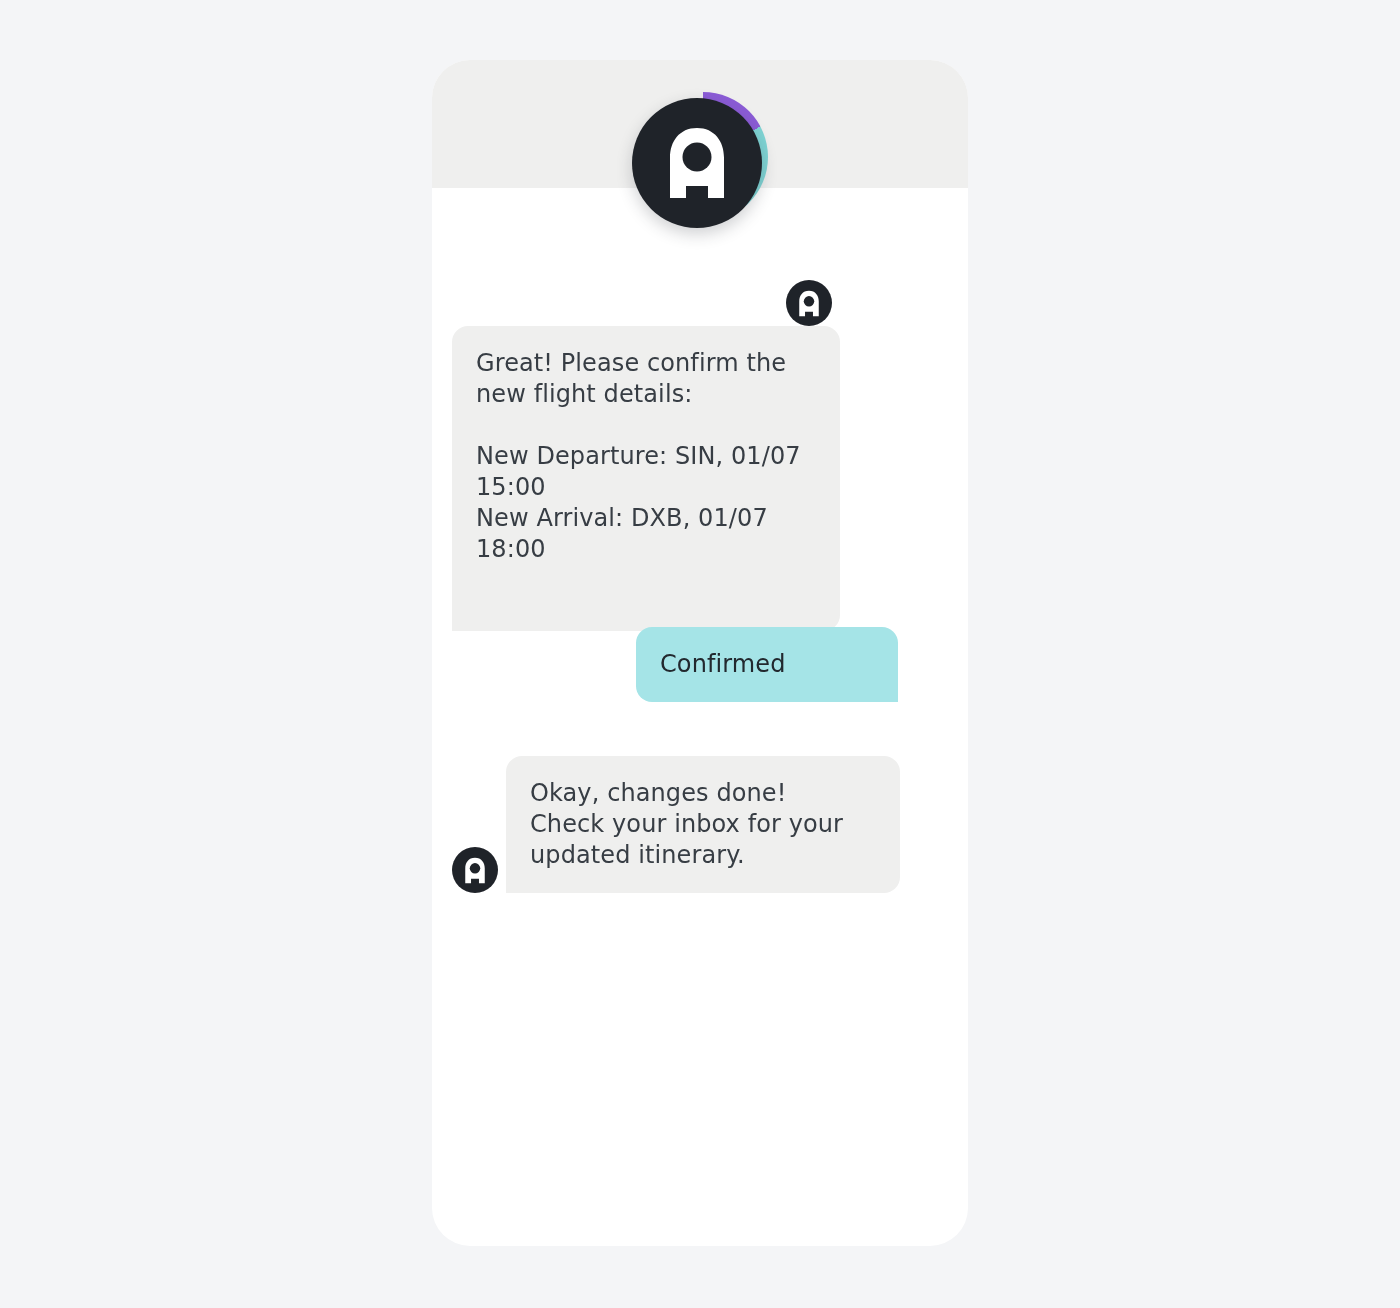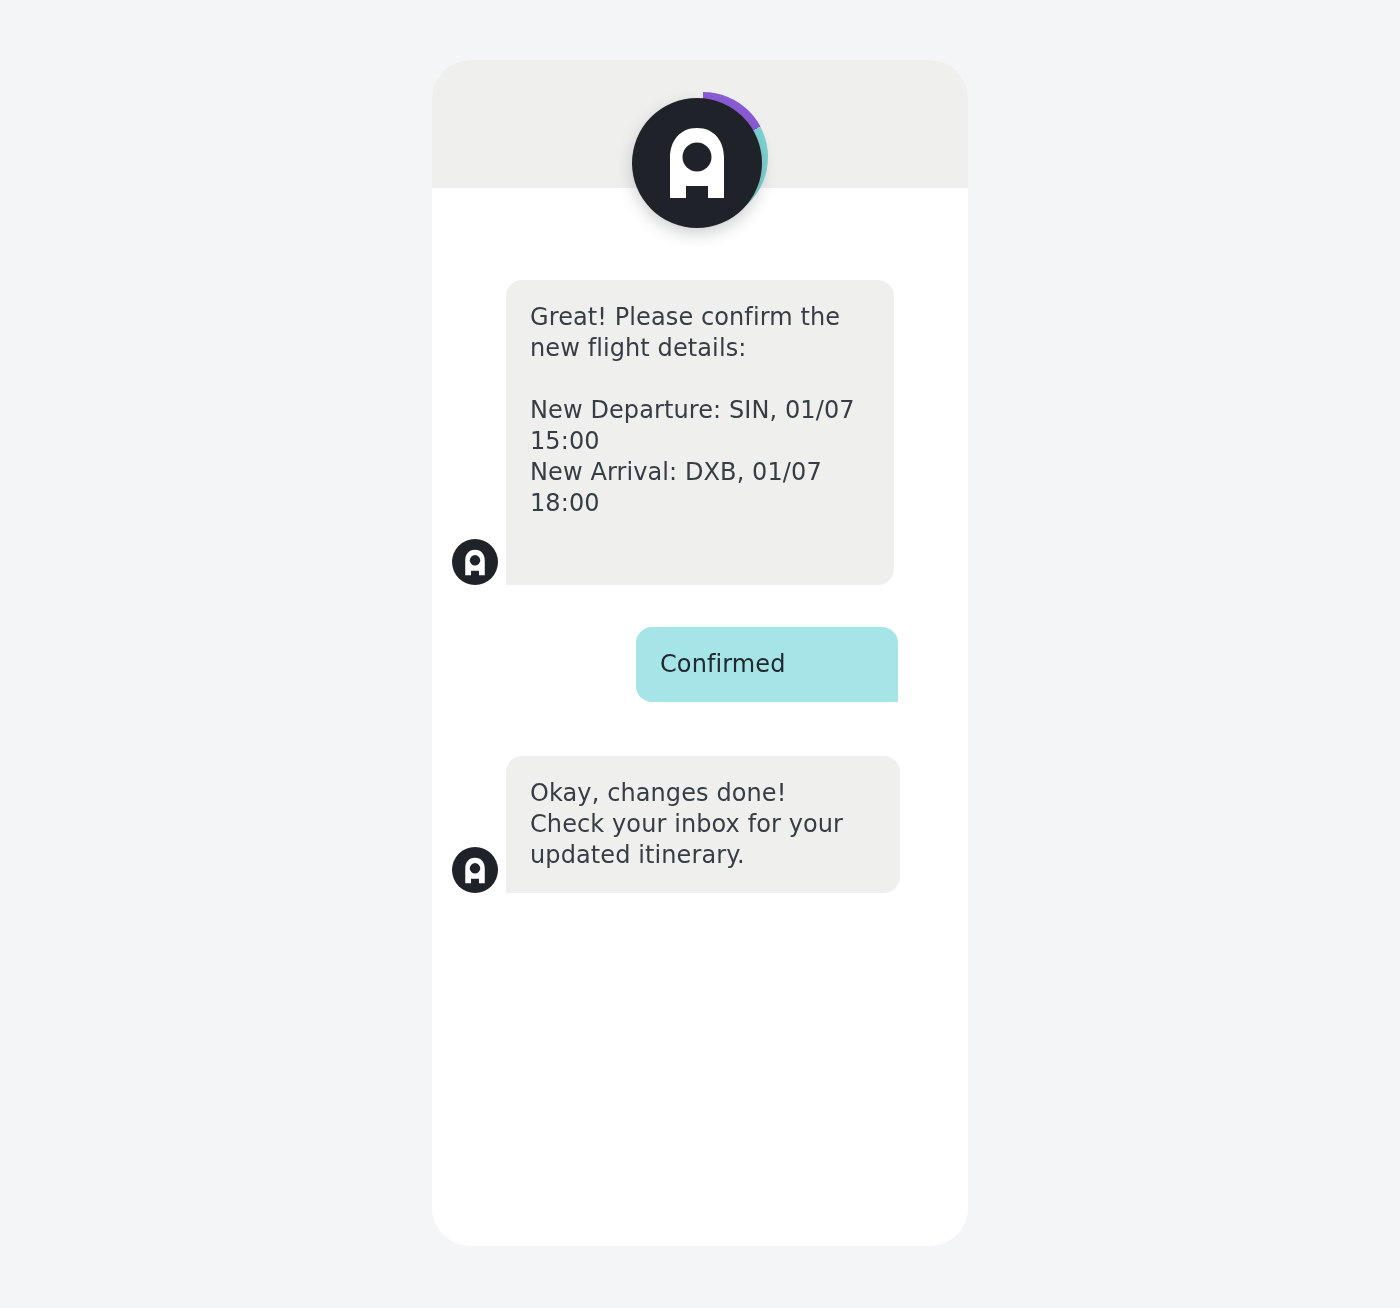--- a/index.html
+++ b/index.html
@@ -124,21 +124,21 @@
   .bubble.user {
     background: #a5e4e7;
     color: #22282e;
     border-radius: 16px 16px 0 16px;
     padding: 22px 24px;
     width: 262px;
     box-sizing: border-box;
   }
 
   
-  #row-0 { top: 220px; }
+  #row-0 { top: 220px; flex-direction: column; }
   #row-0 .bubble.agent { width: 388px; box-sizing: border-box; padding-bottom: 66px; }
   #row-1 { top: 567px; }
   #row-2 { top: 696px; }
   #row-2 .bubble.agent { width: 394px; box-sizing: border-box; }
   #row-3 { top: 880px; }
   #row-3 .bubble.agent { width: 394px; box-sizing: border-box; }
 </style>
 </head>
 <body>
 

